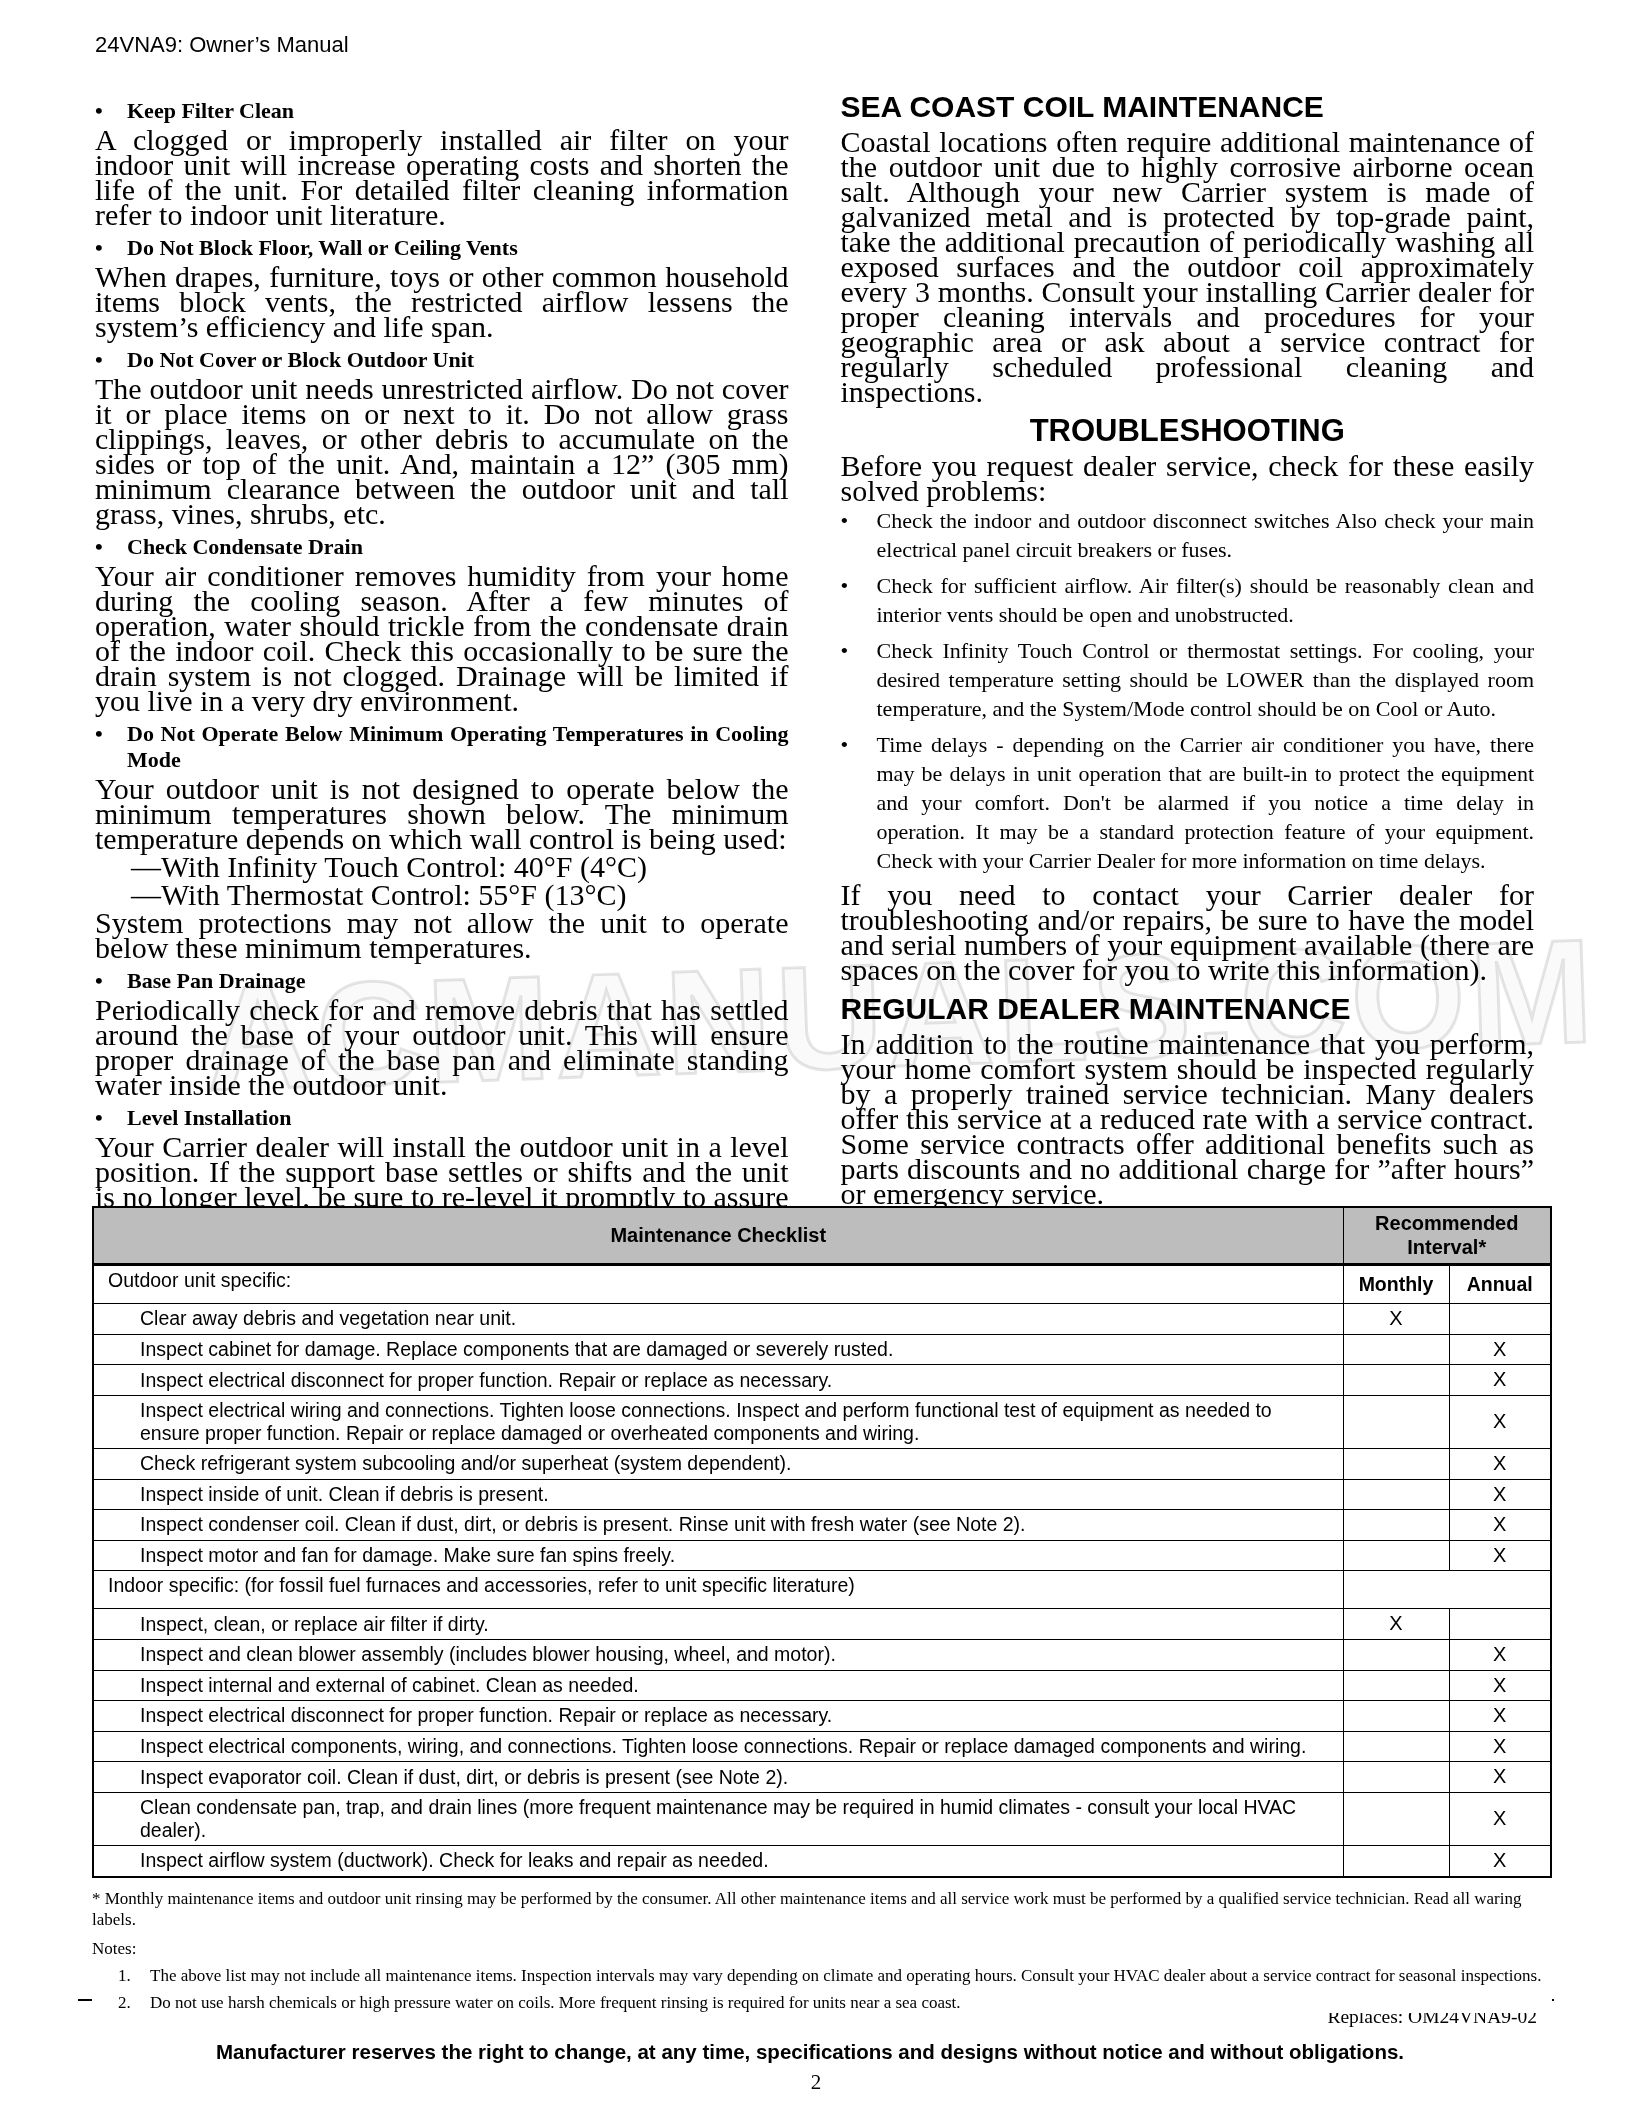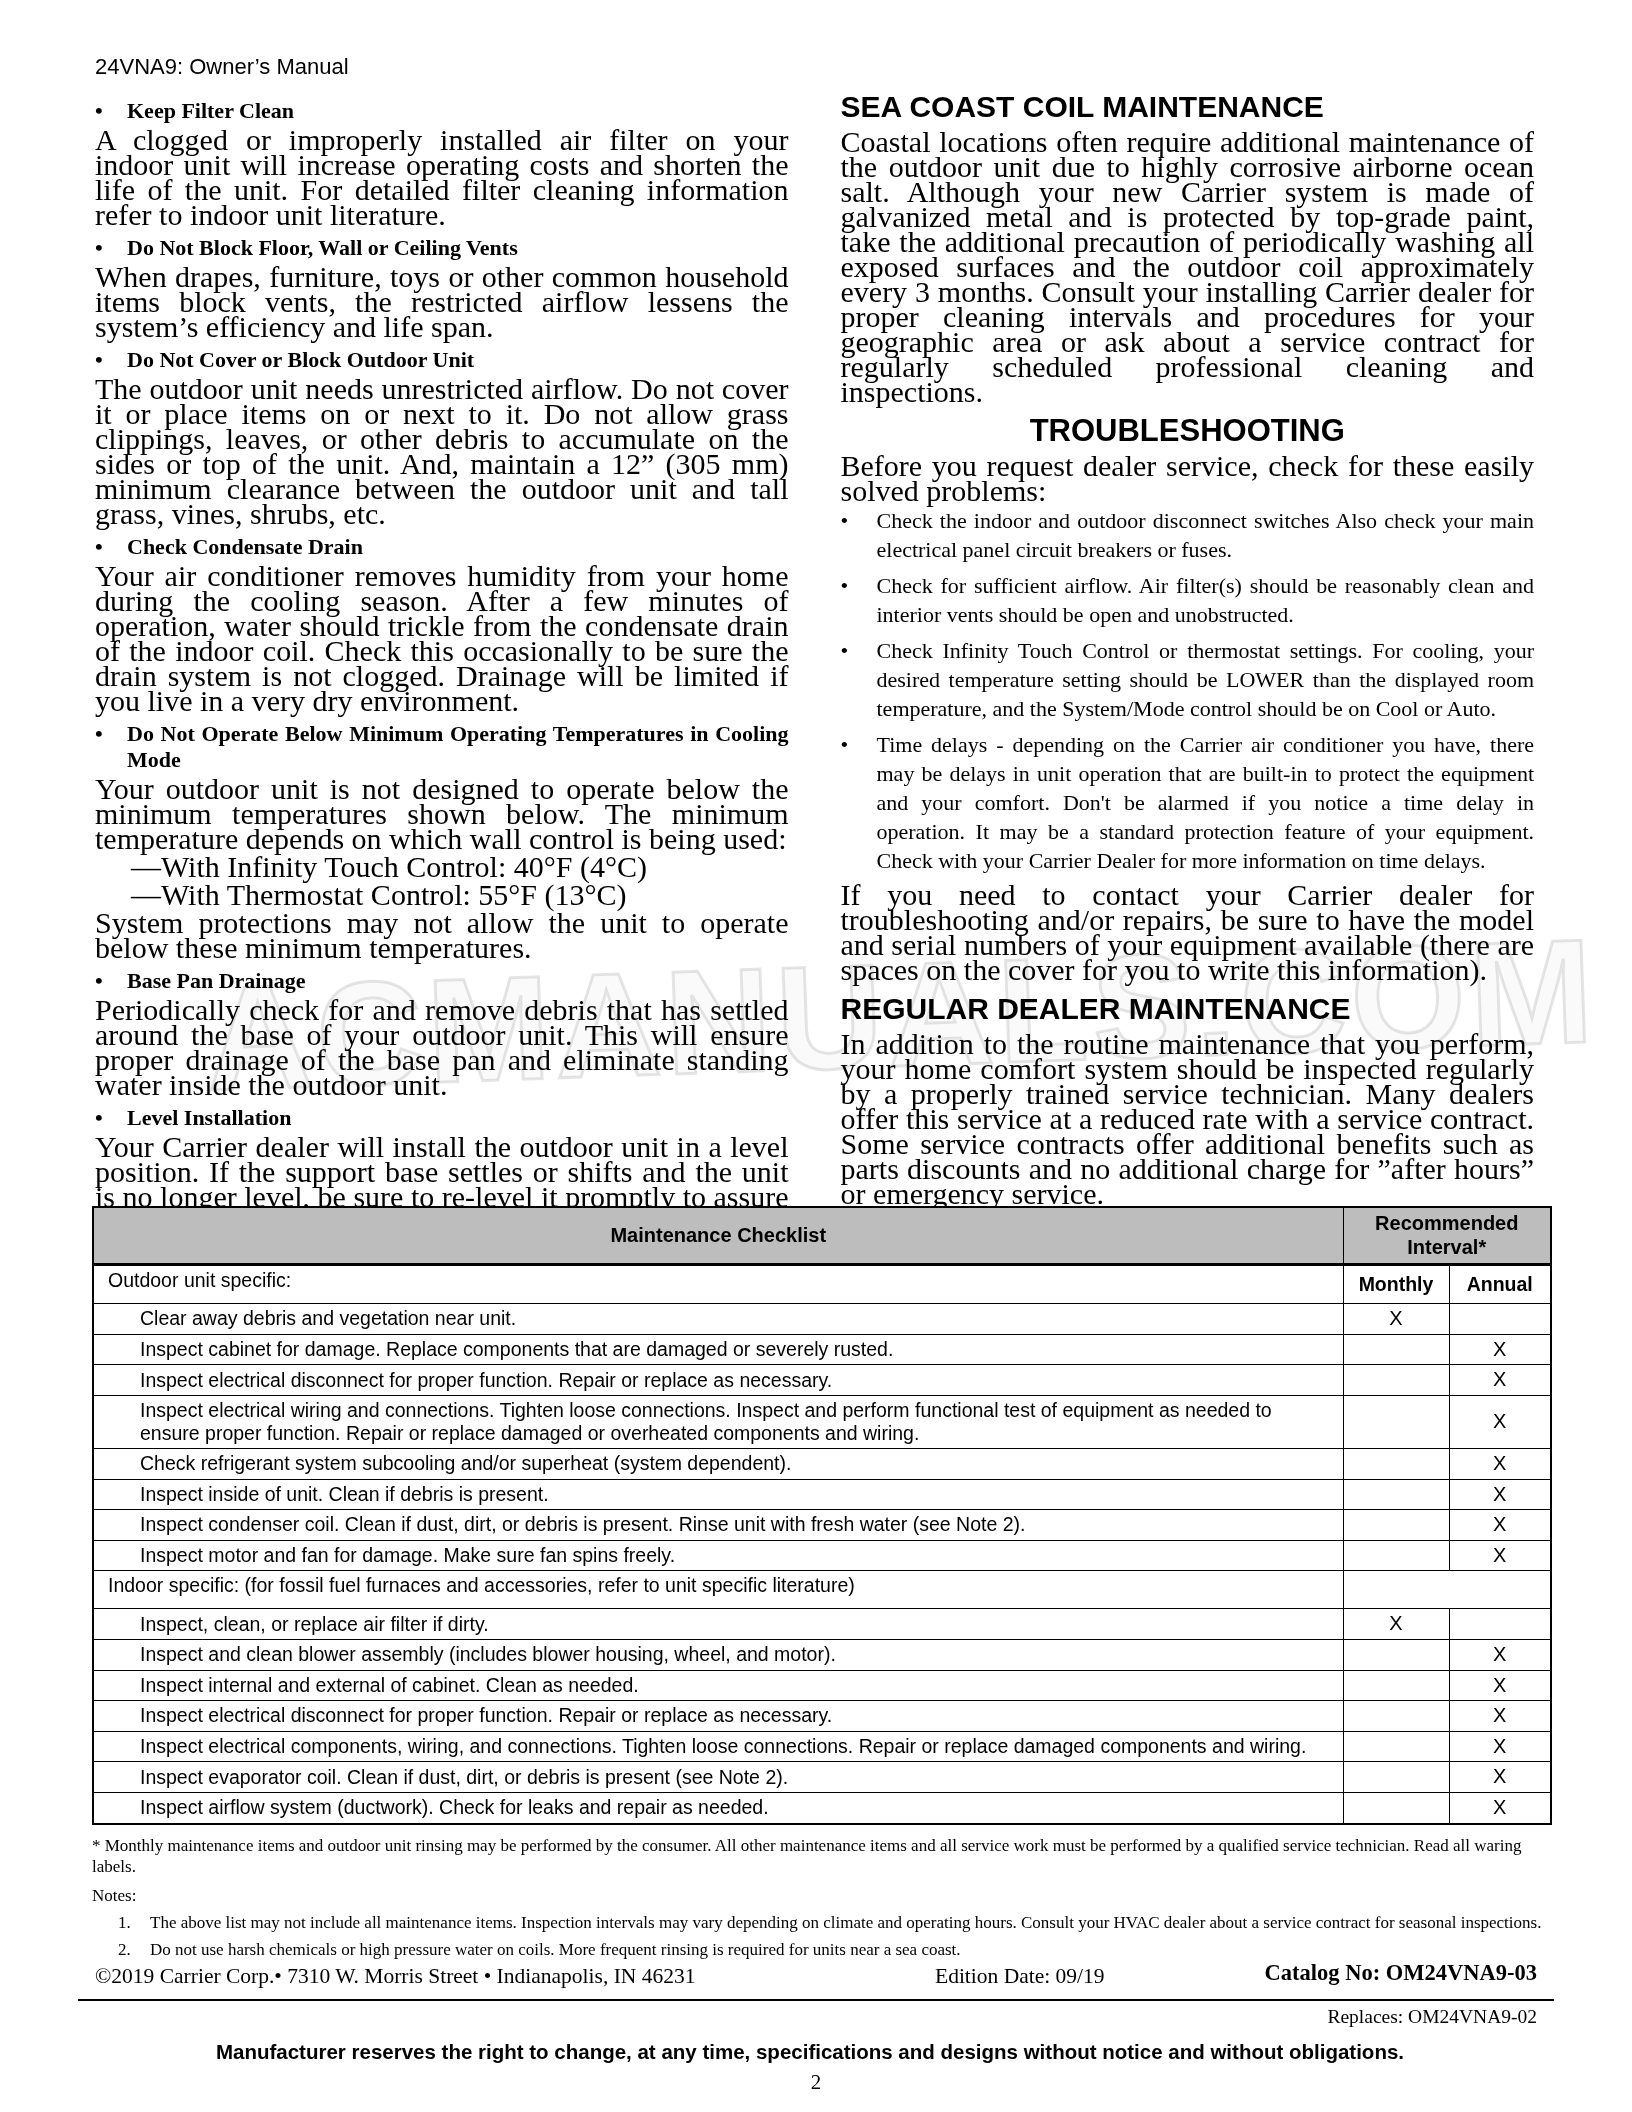--- a/index.html
+++ b/index.html
@@ -11,21 +11,21 @@
   .watermark{
     position:absolute;top:930px;left:205px;z-index:0;white-space:nowrap;
     font-family:"Liberation Sans", sans-serif;font-weight:bold;
     font-size:148px;letter-spacing:4px;
     color:rgba(0,0,0,0.02);
     -webkit-text-stroke:3px rgba(0,0,0,0.10);
     transform:rotate(-2deg);
     pointer-events:none;
   }
   .doc-header{
-    position:absolute;top:54px;left:95px;z-index:1;
+    position:absolute;top:32px;left:95px;z-index:1;
     font-family:"Liberation Sans", sans-serif;font-size:22px;
   }
   .columns{
     position:absolute;top:90px;left:95px;right:98px;z-index:1;
     display:flex;gap:52px;
   }
   .col{flex:1;min-width:0;}
   .body{
     margin:0 0 3px 0;font-size:30px;line-height:25px;text-align:justify;
   }
@@ -299,20 +299,25 @@
           <td class="mark"></td>
           <td class="mark">X</td>
         </tr>
 
         <tr>
           <td class="task">Inspect evaporator coil. Clean if dust, dirt, or debris is present (see Note 2).</td>
           <td class="mark"></td>
           <td class="mark">X</td>
         </tr>
 
+        <tr>
+          <td class="task">Clean condensate pan, trap, and drain lines (more frequent maintenance may be required in humid climates - consult your local HVAC dealer).</td>
+          <td class="mark"></td>
+          <td class="mark">X</td>
+        </tr>
 
         <tr>
           <td class="task">Inspect airflow system (ductwork). Check for leaks and repair as needed.</td>
           <td class="mark"></td>
           <td class="mark">X</td>
         </tr>
       </tbody>
   </table>
 
   <div class="fnote">* Monthly maintenance items and outdoor unit rinsing may be performed by the consumer. All other maintenance items and all service work must be performed by a qualified service technician. Read all waring labels.</div>

